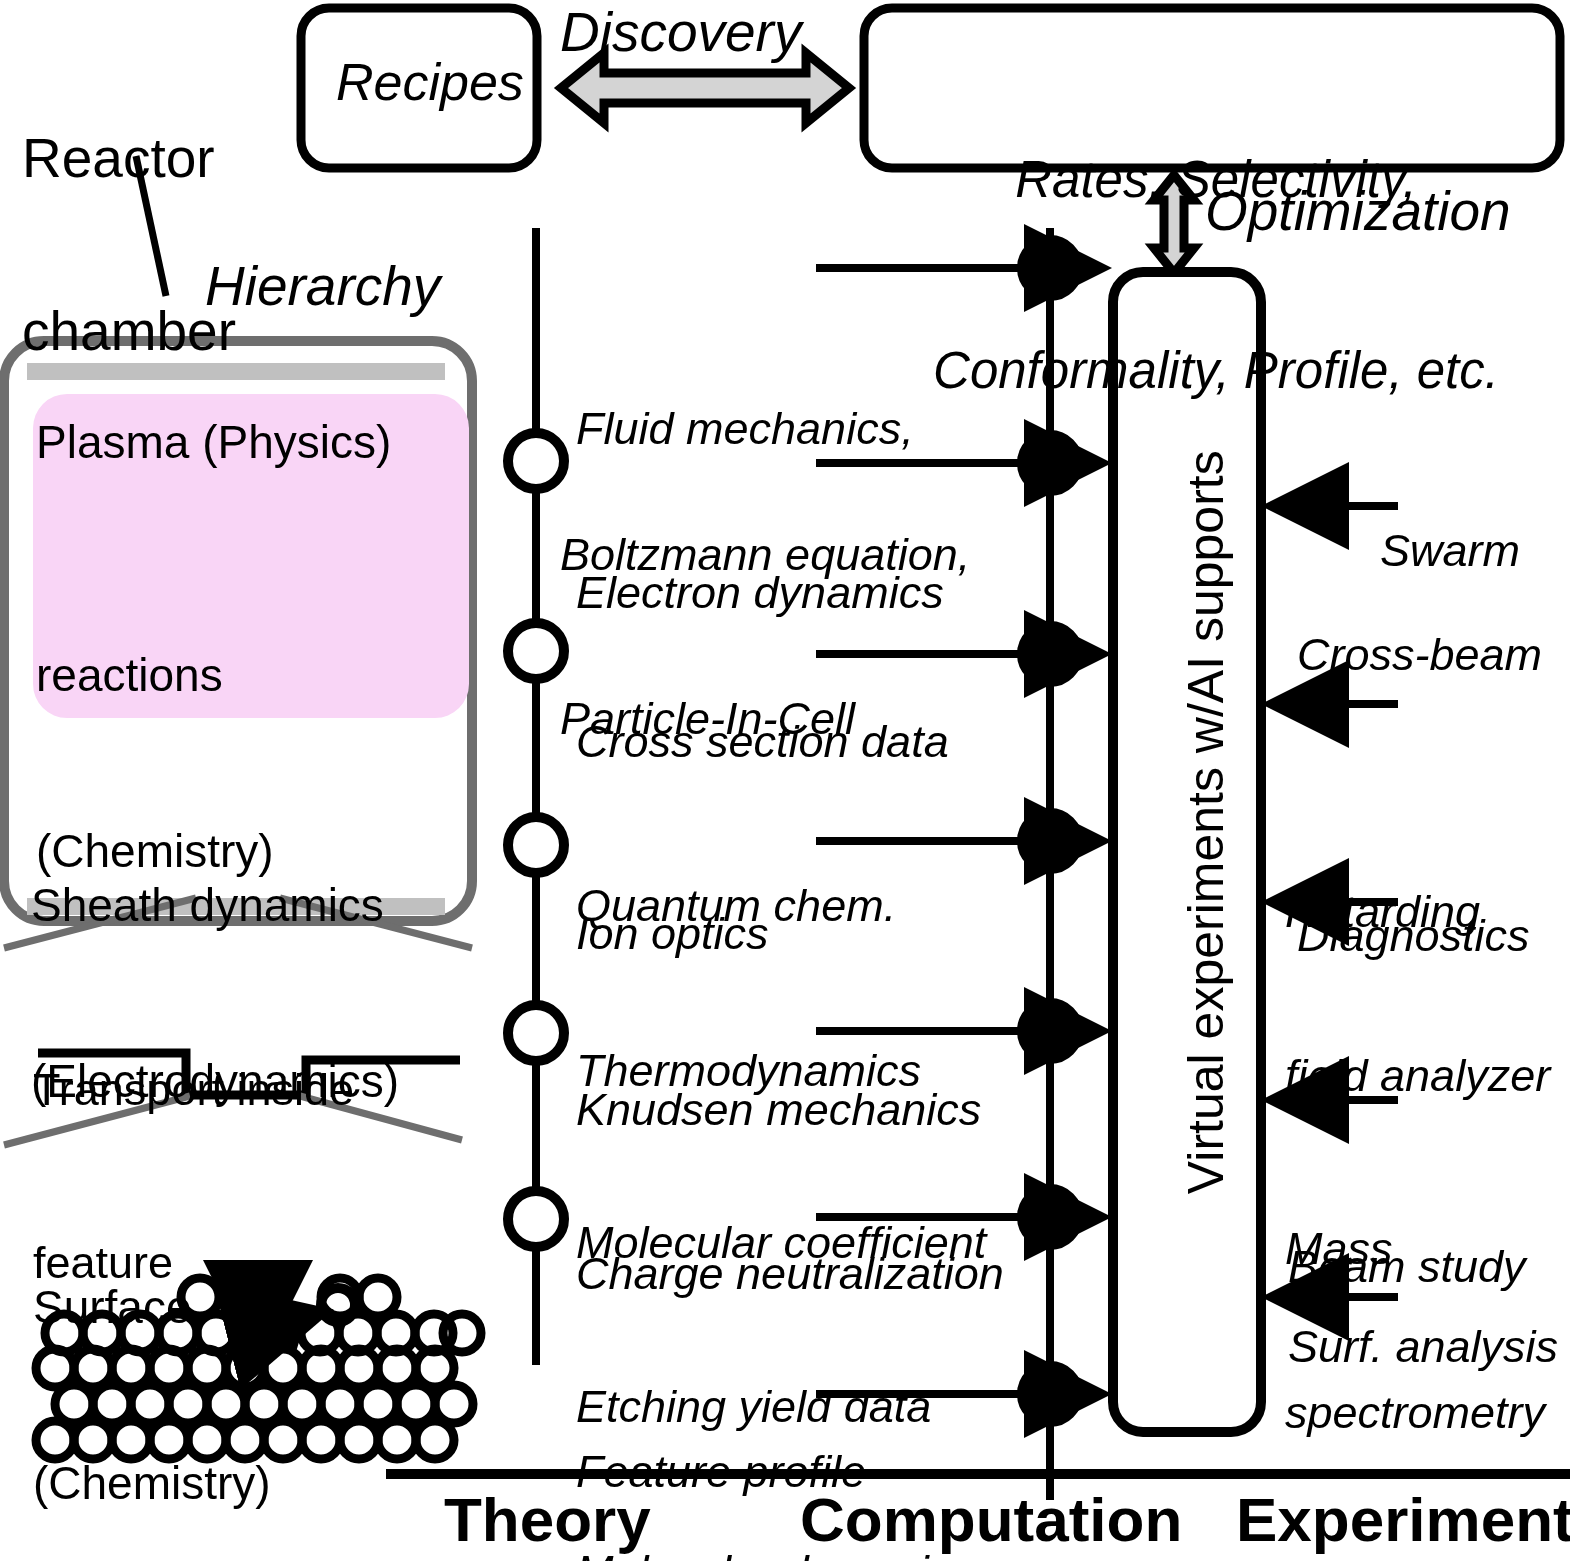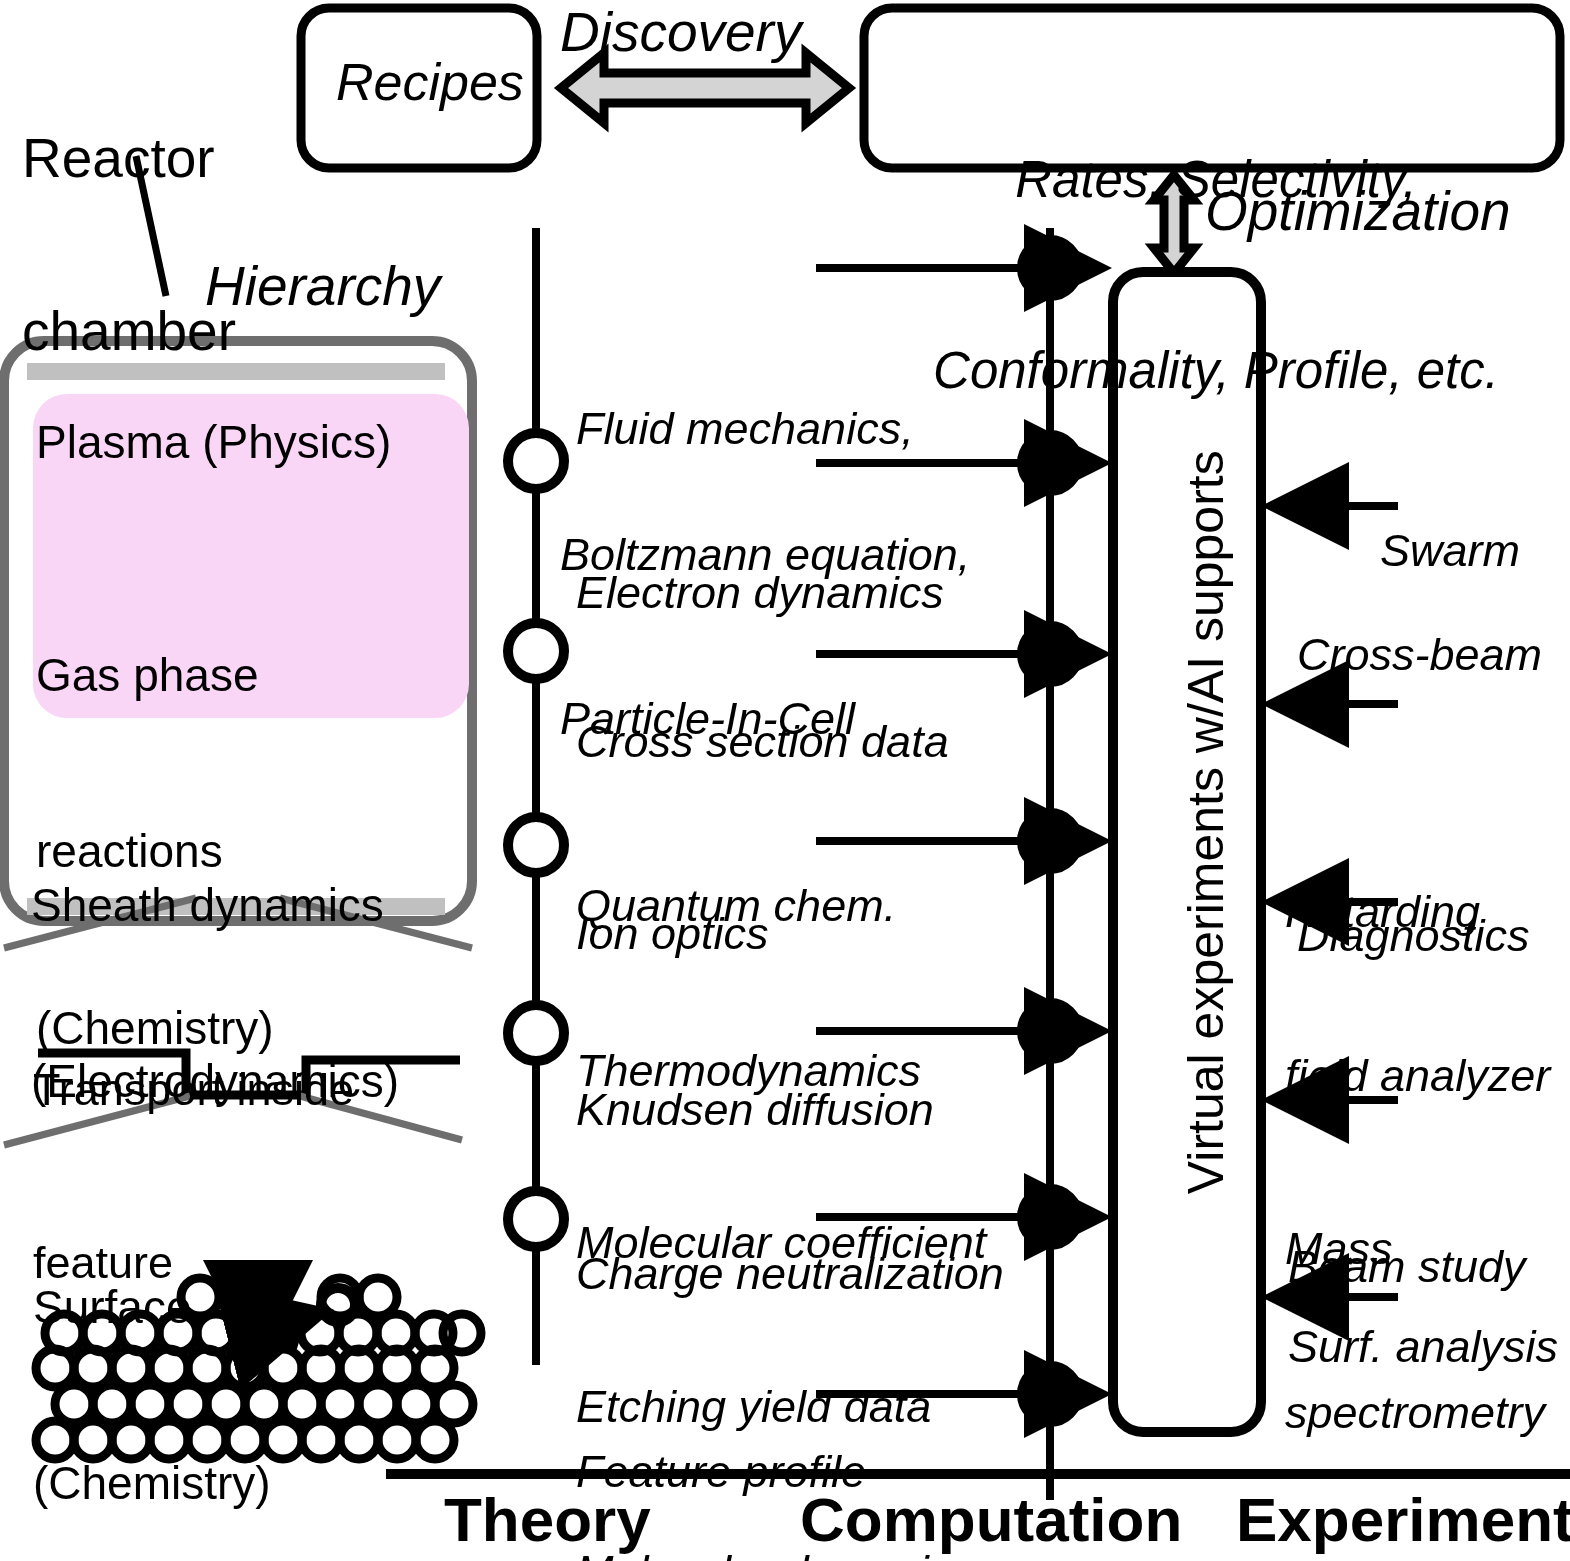--- a/index.html
+++ b/index.html
@@ -203,21 +203,20 @@
     <div>Conformality, Profile, etc.</div>
   </div>
 
   <div class="txt it" style="left:1205px;top:183px;font-size:55px;">Optimization</div>
 
   <div class="txt" style="left:36px;top:418px;font-size:46px;">Plasma (Physics)</div>
 
   <div class="txt it" style="left:205px;top:258px;font-size:55px;">Hierarchy</div>
 
   <div class="txt" style="left:36px;top:528px;font-size:46px;line-height:1.28;">
-    <div>Gas phase</div>
     <div>reactions</div>
     <div>(Chemistry)</div>
   </div>
 
   <div class="txt" style="left:31px;top:758px;font-size:46px;line-height:1.28;">
     <div>Sheath dynamics</div>
     <div>(Electrodynamics)</div>
   </div>
 
   <div class="txt" style="left:33px;top:946px;font-size:45px;line-height:1.28;">
@@ -244,21 +243,21 @@
     <div>Cross section data</div>
     <div>Quantum chem.</div>
     <div>Thermodynamics</div>
   </div>
 
   <div class="txt it" style="left:576px;top:797px;font-size:45px;line-height:1.22;">
     <div>Ion optics</div>
   </div>
 
   <div class="txt it" style="left:576px;top:973px;font-size:45px;line-height:1.22;">
-    <div>Knudsen diffusion</div>
+    <div>Knudsen mechanics</div>
     <div>Charge neutralization</div>
   </div>
 
   <div class="txt it" style="left:576px;top:1106px;font-size:45px;line-height:1.22;">
     <div>Molecular coefficient</div>
     <div>Etching yield data</div>
     <div>Molecular dynamics</div>
   </div>
 
   <div class="txt it" style="left:576px;top:1335px;font-size:45px;line-height:1.22;">

